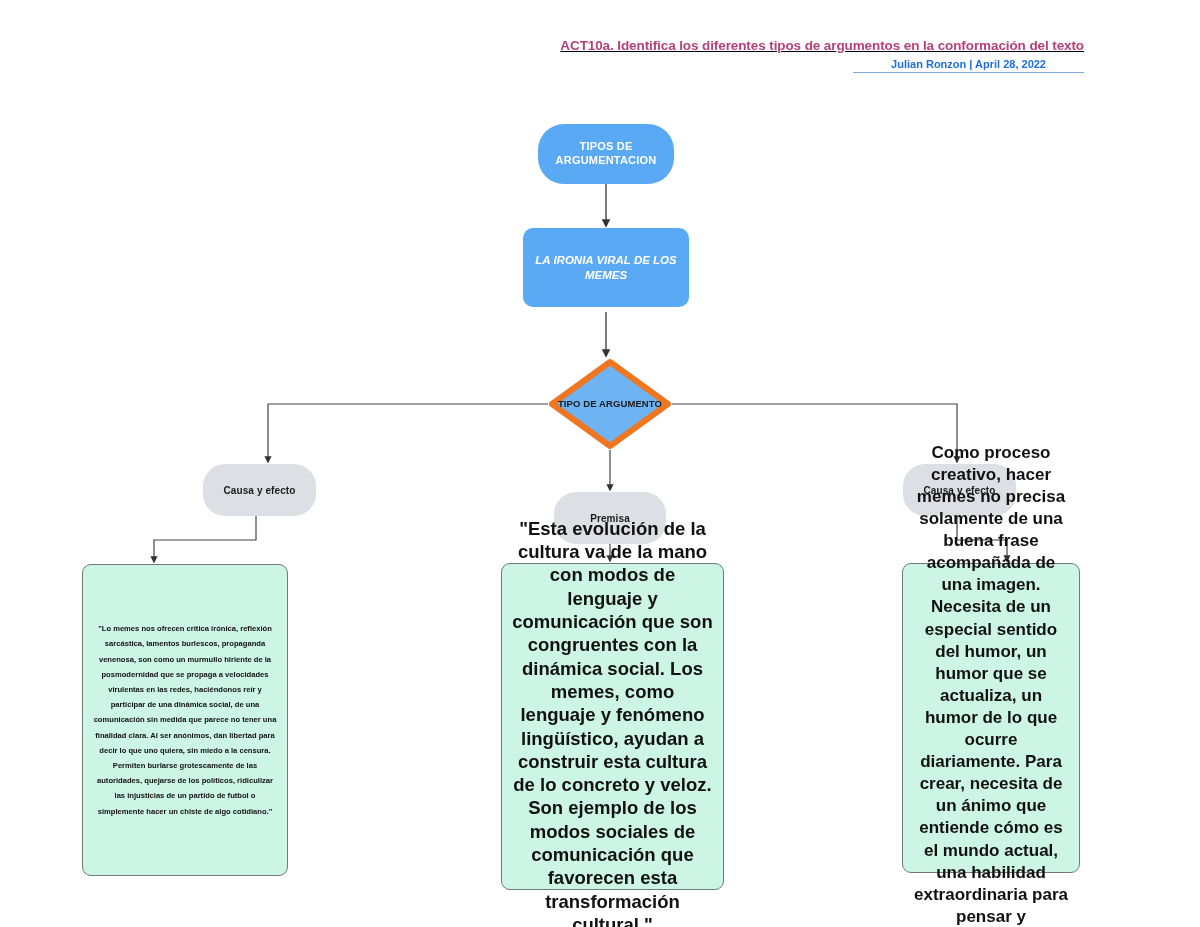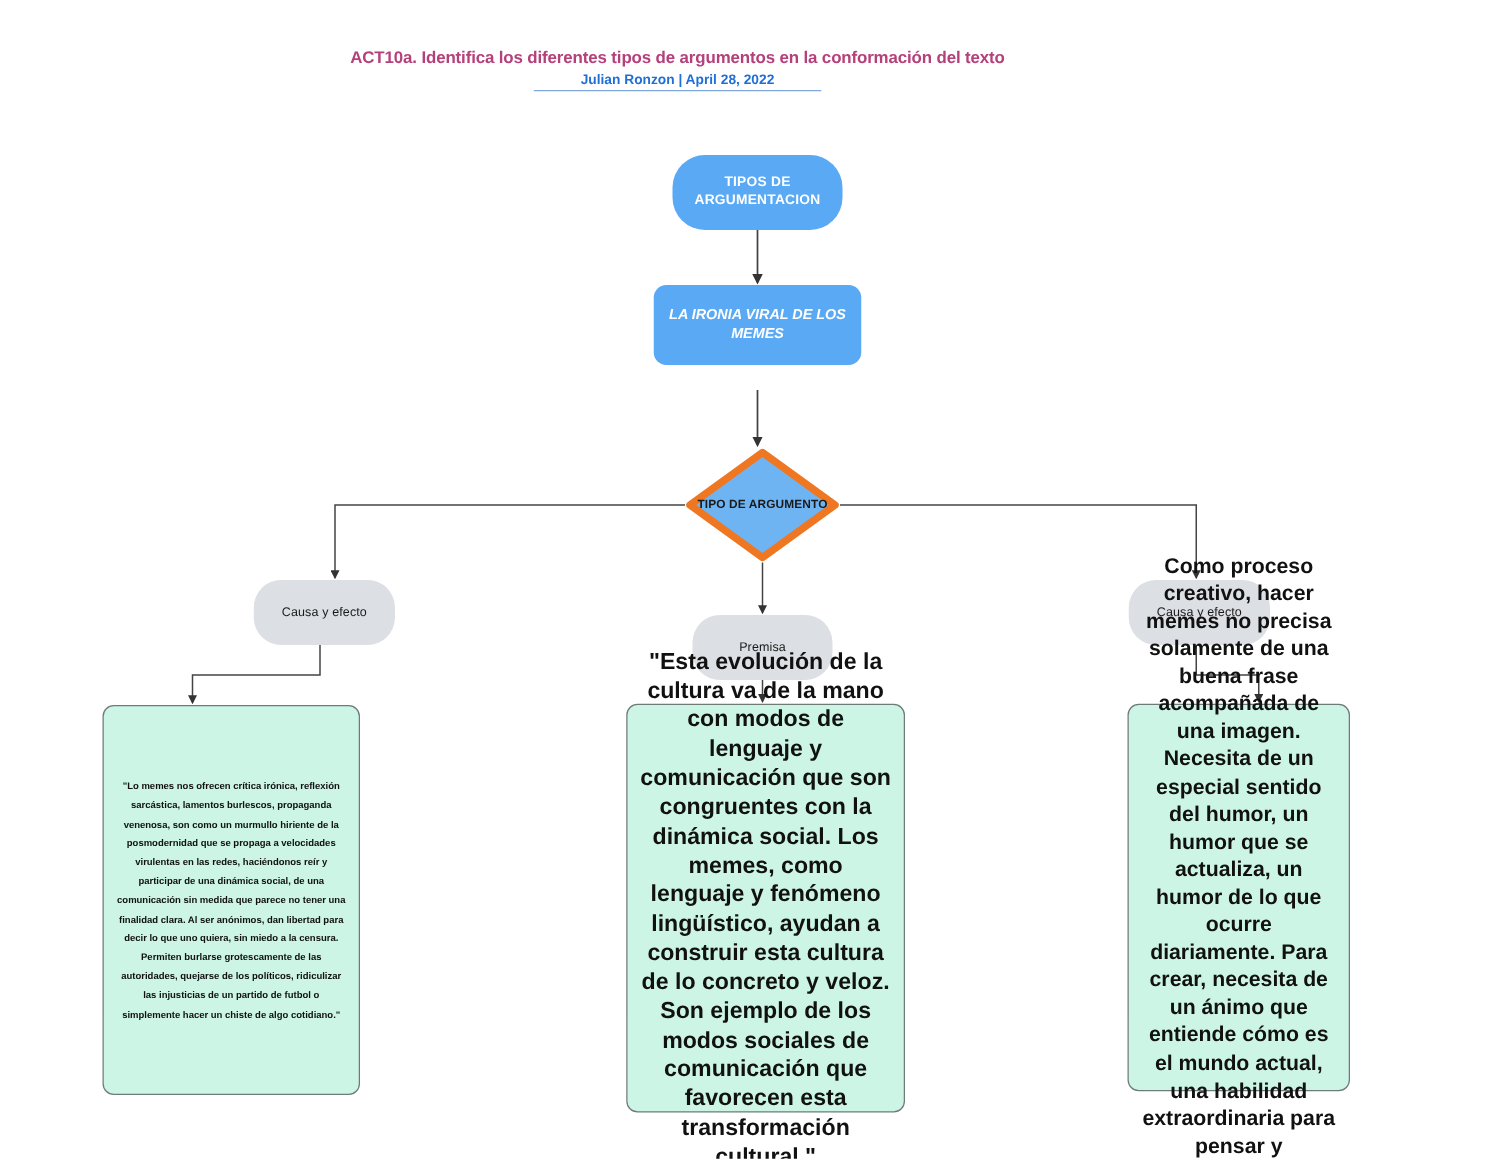--- a/index.html
+++ b/index.html
@@ -13,21 +13,22 @@
     position: relative;
     font-family: "Liberation Sans", sans-serif;
     overflow: hidden;
   }
 
   
   #header {
     position: absolute;
     top: 0; left: 0;
     width: 1084px;
-    text-align: center;
+    text-align: right;
+    text-decoration: underline;
   }
   #doc-title {
     margin-top: 38px;
     font-size: 13.5px;
     font-weight: bold;
     color: #b5417b;
     letter-spacing: -0.1px;
     white-space: nowrap;
   }
   #doc-subtitle {
@@ -72,21 +73,21 @@
     font-weight: bold;
     line-height: 1.25;
     letter-spacing: 0.2px;
   }
 
   
   #node-ironia {
     left: 523px;
     top: 228px;
     width: 166px;
-    height: 64px;
+    height: 79px;
     background: #5aa9f5;
     border-radius: 10px;
     color: #ffffff;
     font-size: 11.5px;
     font-weight: bold;
     font-style: italic;
     line-height: 1.3;
     padding: 0 10px;
   }
 
@@ -115,21 +116,21 @@
     line-height: 1.25;
     letter-spacing: 0.1px;
   }
 
   
   .pill {
     background: #dcdfe3;
     border-radius: 22px;
     color: #1a1a1a;
     font-size: 10px;
-    font-weight: normal;
+    font-weight: bold;
     letter-spacing: 0.1px;
   }
   #pill-left   { left: 203px; top: 464px; width: 113px; height: 52px; }
   #pill-center { left: 554px; top: 492px; width: 112px; height: 52px; }
   #pill-right  { left: 903px; top: 464px; width: 113px; height: 52px; }
 
   
   .note {
     position: absolute;
     box-sizing: border-box;

